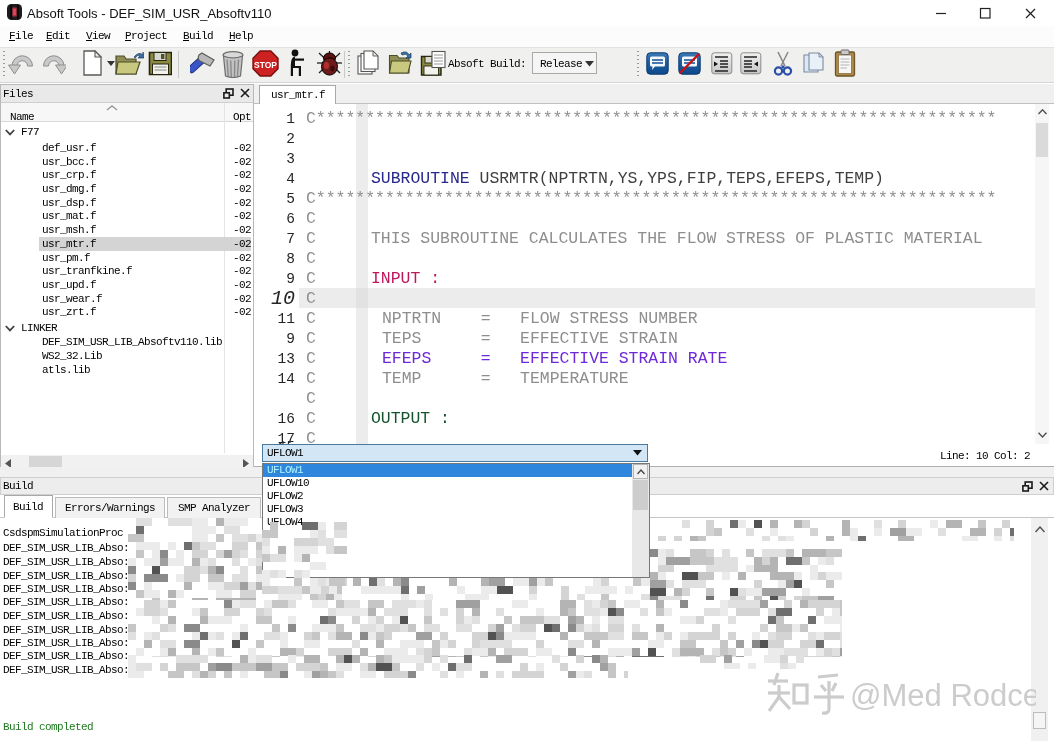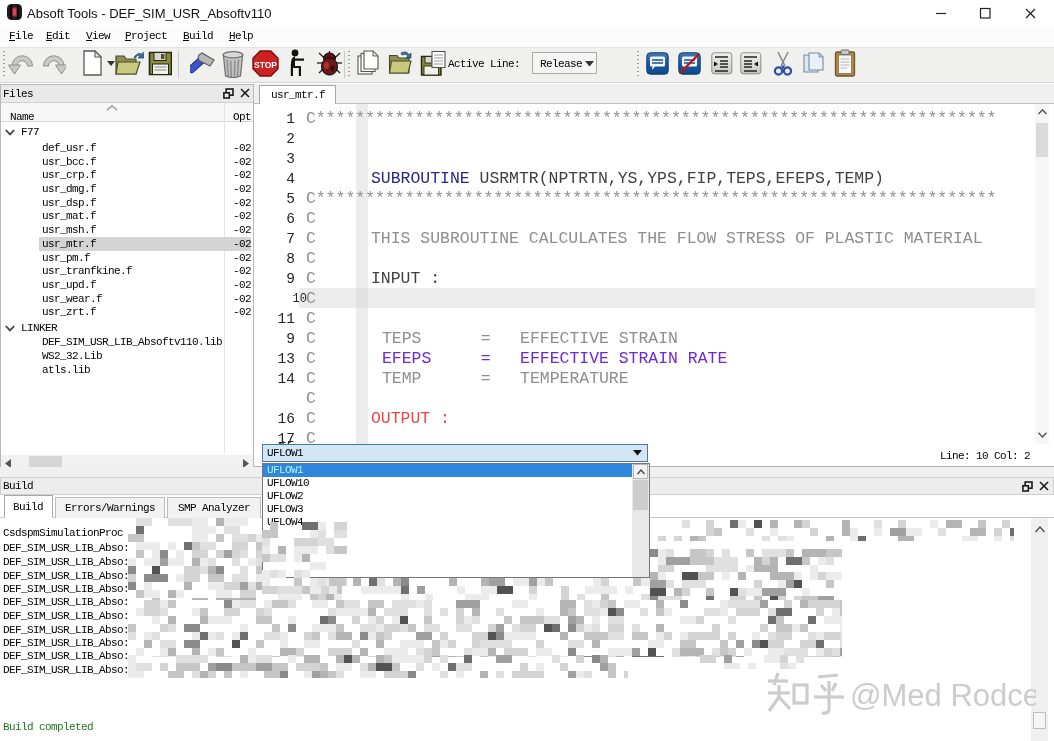--- a/index.html
+++ b/index.html
@@ -217,21 +217,21 @@
 <rect x="4.5" y="6" width="13" height="18.5" fill="#f7f7f7" stroke="#8a7038" stroke-width="0.8"></rect>
 <rect x="7" y="1" width="8" height="4.5" rx="1" fill="#c9c9c9" stroke="#6e6e6e" stroke-width="1"></rect>
 <g stroke="#b5b5b5" stroke-width="1">
       <line x1="6.5" y1="10" x2="15.5" y2="10"></line>
       <line x1="6.5" y1="13" x2="15.5" y2="13"></line>
       <line x1="6.5" y1="16" x2="15.5" y2="16"></line>
       <line x1="6.5" y1="19" x2="13" y2="19"></line>
     </g>
   </svg>
 
-<div class="abs ui" style="left:448px;top:58px;">Active Line:</div>
+<div class="abs ui" style="left:448px;top:58px;">Absoft Build:</div>
 <div class="abs" style="left:532px;top:52px;width:65px;height:22px;background:#f5f5f5;border:1px solid #a9a9a9;"></div>
 <div class="abs ui" style="left:540px;top:58px;">Release</div>
 <svg class="abs" style="left:585px;top:61px;" width="9" height="6">
     <polygon points="0,0 9,0 4.5,5.5" fill="#333"></polygon>
   </svg>
 
 <div class="abs" style="left:0;top:84px;width:254px;height:388px;background:#ffffff;border:1px solid #b8b8b8;"></div>
 <div class="abs" style="left:1px;top:85px;width:252px;height:18px;background:#e9e9e9;border-bottom:1px solid #cfcfcf;"></div>
 <div class="abs ui" style="left:3px;top:88px;">Files</div>
 <svg class="abs" style="left:223px;top:88px;" width="11" height="11" viewBox="0 0 11 11">
@@ -323,35 +323,35 @@
 <div class="abs" style="top:64.5px;left:0;width:780px;height:20px;font-size:16.45px;line-height:20px;white-space:pre;"><span class="abs" style="left:116px;color:#3f3f3f;top:0;"><span style="color:#28288c;">SUBROUTINE</span> <span style="color:#3f3f3f;">USRMTR(NPTRTN,YS,YPS,FIP,TEPS,EFEPS,TEMP)</span></span></div>
 <div class="abs" style="top:64.5px;left:0px;width:40px;height:20px;font-size:14.5px;line-height:20px;color:#262626;text-align:right;">4</div>
 <div class="abs" style="top:84.5px;left:0;width:780px;height:20px;font-size:16.45px;line-height:20px;white-space:pre;"><span class="abs" style="left:51px;color:#8e8e8e;top:0;">C*********************************************************************</span></div>
 <div class="abs" style="top:84.5px;left:0px;width:40px;height:20px;font-size:14.5px;line-height:20px;color:#262626;text-align:right;">5</div>
 <div class="abs" style="top:104.5px;left:0;width:780px;height:20px;font-size:16.45px;line-height:20px;white-space:pre;"><span class="abs" style="left:51px;color:#8e8e8e;top:0;">C</span></div>
 <div class="abs" style="top:104.5px;left:0px;width:40px;height:20px;font-size:14.5px;line-height:20px;color:#262626;text-align:right;">6</div>
 <div class="abs" style="top:124.5px;left:0;width:780px;height:20px;font-size:16.45px;line-height:20px;white-space:pre;"><span class="abs" style="left:51px;color:#8e8e8e;top:0;">C</span><span class="abs" style="left:116px;color:#8e8e8e;top:0;">THIS SUBROUTINE CALCULATES THE FLOW STRESS OF PLASTIC MATERIAL</span></div>
 <div class="abs" style="top:124.5px;left:0px;width:40px;height:20px;font-size:14.5px;line-height:20px;color:#262626;text-align:right;">7</div>
 <div class="abs" style="top:144.5px;left:0;width:780px;height:20px;font-size:16.45px;line-height:20px;white-space:pre;"><span class="abs" style="left:51px;color:#8e8e8e;top:0;">C</span></div>
 <div class="abs" style="top:144.5px;left:0px;width:40px;height:20px;font-size:14.5px;line-height:20px;color:#262626;text-align:right;">8</div>
-<div class="abs" style="top:164.5px;left:0;width:780px;height:20px;font-size:16.45px;line-height:20px;white-space:pre;"><span class="abs" style="left:51px;color:#8e8e8e;top:0;">C</span><span class="abs" style="left:116px;color:#404040;top:0;">INPUT :</span></div>
+<div class="abs" style="top:164.5px;left:0;width:780px;height:20px;font-size:16.45px;line-height:20px;white-space:pre;"><span class="abs" style="left:51px;color:#8e8e8e;top:0;">C</span><span class="abs" style="left:116px;color:#be185d;top:0;">INPUT :</span></div>
 <div class="abs" style="top:164.5px;left:0px;width:40px;height:20px;font-size:14.5px;line-height:20px;color:#262626;text-align:right;">9</div>
 <div class="abs" style="top:184.5px;left:0;width:780px;height:20px;font-size:16.45px;line-height:20px;white-space:pre;"><span class="abs" style="left:51px;color:#8e8e8e;top:0;">C</span></div>
-<div class="abs" style="top:184.5px;left:12px;width:40px;height:20px;font-size:12px;line-height:20px;color:#262626;text-align:right;">10</div>
-<div class="abs" style="top:204.5px;left:0;width:780px;height:20px;font-size:16.45px;line-height:20px;white-space:pre;"><span class="abs" style="left:51px;color:#8e8e8e;top:0;">C</span></div>
+<div class="abs" style="top:184.5px;left:0px;width:40px;height:20px;font-size:20px;line-height:20px;color:#262626;text-align:right;font-style:italic;">10</div>
+<div class="abs" style="top:204.5px;left:0;width:780px;height:20px;font-size:16.45px;line-height:20px;white-space:pre;"><span class="abs" style="left:51px;color:#8e8e8e;top:0;">C</span><span class="abs" style="left:127px;color:#8e8e8e;top:0;">NPTRTN    =   FLOW STRESS NUMBER</span></div>
 <div class="abs" style="top:204.5px;left:0px;width:40px;height:20px;font-size:14.5px;line-height:20px;color:#262626;text-align:right;">11</div>
 <div class="abs" style="top:224.5px;left:0;width:780px;height:20px;font-size:16.45px;line-height:20px;white-space:pre;"><span class="abs" style="left:51px;color:#8e8e8e;top:0;">C</span><span class="abs" style="left:127px;color:#8e8e8e;top:0;">TEPS      =   EFFECTIVE STRAIN</span></div>
 <div class="abs" style="top:224.5px;left:0px;width:40px;height:20px;font-size:14.5px;line-height:20px;color:#262626;text-align:right;">9</div>
 <div class="abs" style="top:244.5px;left:0;width:780px;height:20px;font-size:16.45px;line-height:20px;white-space:pre;"><span class="abs" style="left:51px;color:#8e8e8e;top:0;">C</span><span class="abs" style="left:127px;color:#6d28d9;top:0;">EFEPS     =   EFFECTIVE STRAIN RATE</span></div>
 <div class="abs" style="top:244.5px;left:0px;width:40px;height:20px;font-size:14.5px;line-height:20px;color:#262626;text-align:right;">13</div>
 <div class="abs" style="top:264.5px;left:0;width:780px;height:20px;font-size:16.45px;line-height:20px;white-space:pre;"><span class="abs" style="left:51px;color:#8e8e8e;top:0;">C</span><span class="abs" style="left:127px;color:#8e8e8e;top:0;">TEMP      =   TEMPERATURE</span></div>
 <div class="abs" style="top:264.5px;left:0px;width:40px;height:20px;font-size:14.5px;line-height:20px;color:#262626;text-align:right;">14</div>
 <div class="abs" style="top:284.5px;left:0;width:780px;height:20px;font-size:16.45px;line-height:20px;white-space:pre;"><span class="abs" style="left:51px;color:#8e8e8e;top:0;">C</span></div>
 <div class="abs" style="top:284.5px;left:0px;width:40px;height:20px;font-size:14px;line-height:20px;color:#262626;text-align:right;margin-top:48px;">15</div>
-<div class="abs" style="top:304.5px;left:0;width:780px;height:20px;font-size:16.45px;line-height:20px;white-space:pre;"><span class="abs" style="left:51px;color:#8e8e8e;top:0;">C</span><span class="abs" style="left:116px;color:#ef4444;top:0;">OUTPUT :</span></div>
+<div class="abs" style="top:304.5px;left:0;width:780px;height:20px;font-size:16.45px;line-height:20px;white-space:pre;"><span class="abs" style="left:51px;color:#8e8e8e;top:0;">C</span><span class="abs" style="left:116px;color:#14532d;top:0;">OUTPUT :</span></div>
 <div class="abs" style="top:304.5px;left:0px;width:40px;height:20px;font-size:14.5px;line-height:20px;color:#262626;text-align:right;">16</div>
 <div class="abs" style="top:324.5px;left:0;width:780px;height:20px;font-size:16.45px;line-height:20px;white-space:pre;"><span class="abs" style="left:51px;color:#8e8e8e;top:0;">C</span></div>
 <div class="abs" style="top:324.5px;left:0px;width:40px;height:20px;font-size:14.5px;line-height:20px;color:#262626;text-align:right;">17</div>
 </div>
 
 <div class="abs" style="left:1035px;top:104px;width:14px;height:341px;background:#f6f6f6;"></div>
 <svg class="abs" style="left:1038px;top:109px;" width="9" height="6">
     <polyline points="0.5,5 4.5,0.8 8.5,5" fill="none" stroke="#505050" stroke-width="1.4"></polyline>
   </svg>
 <div class="abs" style="left:1036px;top:123px;width:12px;height:34px;background:#dadada;"></div>

